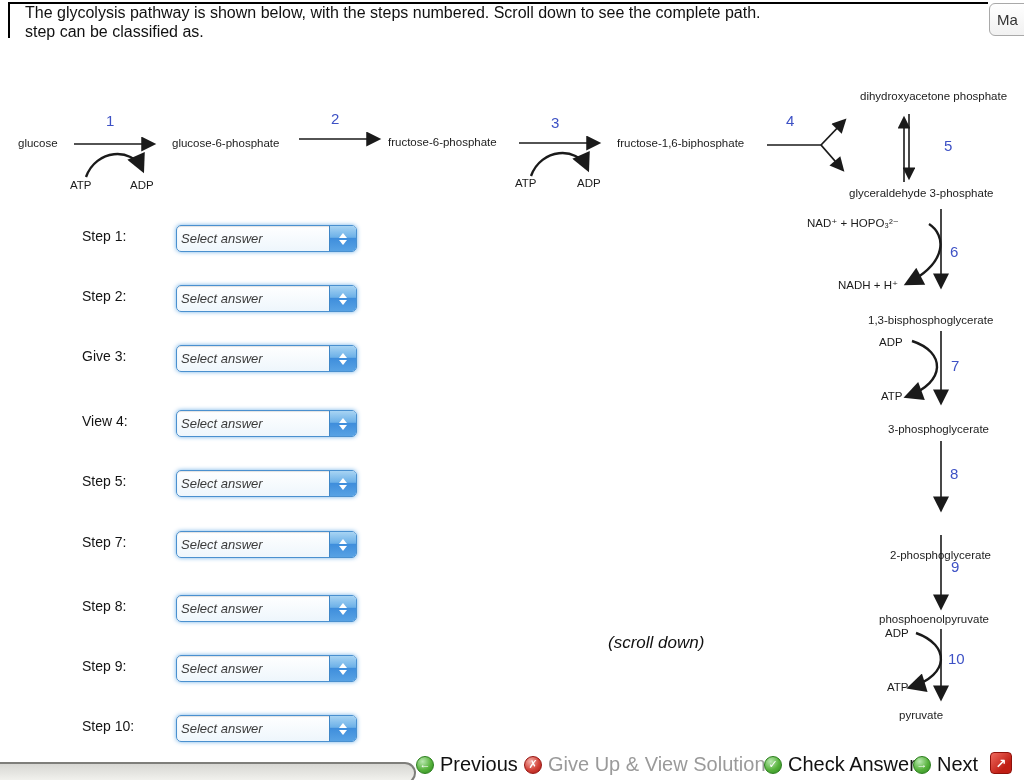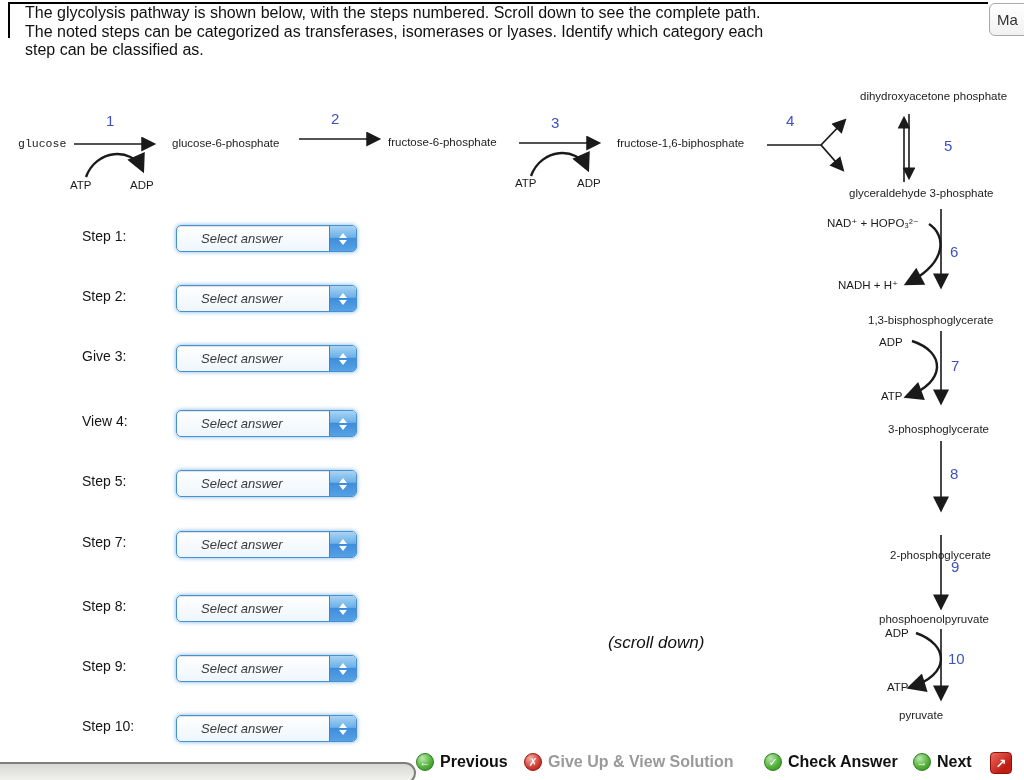--- a/index.html
+++ b/index.html
@@ -34,40 +34,40 @@
   
   .step-row{position:absolute;left:82px;height:27px;}
   .step-label{position:absolute;left:0;top:3px;font-size:14px;color:#141414;white-space:nowrap;}
   .select-box{
     position:absolute;left:94px;top:0;width:181px;height:27px;box-sizing:border-box;
     border:1px solid #4a90cf;border-radius:5px;
     background:linear-gradient(#ffffff,#eef6fc);
     box-shadow:0 0 4px rgba(100,170,230,0.9), inset 0 1px 1px rgba(0,0,0,0.12);
     display:flex;align-items:stretch;cursor:default;
   }
-  .select-value{flex:1;font-size:13px;font-style:italic;color:#3a3a3a;line-height:25px;padding-left:24px;overflow:hidden;}
+  .select-value{flex:1;font-size:13px;font-style:italic;color:#3a3a3a;line-height:25px;padding-left:4px;overflow:hidden;}
   .select-stepper{
     width:26px;border-left:1px solid #3f86c6;border-radius:0 4px 4px 0;
     background:linear-gradient(#a8d4f3 0%,#6db1e8 45%,#3f8edc 50%,#57a2e4 100%);
     display:flex;flex-direction:column;align-items:center;justify-content:center;gap:2px;
   }
   .tri{width:0;height:0;border-left:4px solid transparent;border-right:4px solid transparent;}
   .tri-up{border-bottom:5px solid #ffffff;}
   .tri-down{border-top:5px solid #ffffff;}
 
   
   .bottom-bar{
     left:0;top:762px;width:416px;height:22px;box-sizing:border-box;
     border:2px solid #7e7e7a;border-left:none;border-radius:0 11px 11px 0;
     background:linear-gradient(#d7d7d3,#f4f4f0);
   }
 
   
   .nav-item{position:absolute;top:753px;display:flex;align-items:center;gap:6px;white-space:nowrap;cursor:pointer;}
-  .nav-text{font-size:16px;font-weight:bold;color:#111;}
+  .nav-text{font-size:20px;font-weight:normal;color:#111;}
   .nav-text.disabled{color:#9a9a9a;}
   .nav-circle{
     width:18px;height:18px;border-radius:50%;flex:0 0 auto;
     display:flex;align-items:center;justify-content:center;
     color:#fff;font-size:11px;font-weight:bold;line-height:1;
   }
   .nav-circle.green{background:radial-gradient(circle at 35% 28%,#b9e8b0,#57b23c 55%,#2c8a1e);border:1px solid #2a7d1c;box-sizing:border-box;}
   .nav-circle.red{background:radial-gradient(circle at 35% 28%,#f3b0aa,#d24238 55%,#a81510);border:1px solid #961410;box-sizing:border-box;}
   .exit-square{
     position:absolute;left:990px;top:752px;width:22px;height:22px;border-radius:4px;
@@ -76,21 +76,20 @@
   }
 </style>
 </head>
 <body>
 
 <div class="abs frame-top"></div>
 <div class="abs frame-left"></div>
 
 <div class="abs question">
   <div>The glycolysis pathway is shown below, with the steps numbered. Scroll down to see the complete path.</div>
-  <div>The noted steps can be categorized as transferases, isomerases or lyases. Identify which category each</div>
   <div>step can be classified as.</div>
 </div>
 
 <div class="abs map-btn">Ma</div>
 
 <svg class="abs" style="left:0;top:0;" width="1024" height="780" viewBox="0 0 1024 780">
   <defs>
     <marker id="ah-big" viewBox="0 0 10 10" refX="8.5" refY="5" markerWidth="13" markerHeight="10" orient="auto-start-reverse">
       <path d="M0,0 L10,5 L0,10 z" fill="#1a1a1a"></path>
     </marker>
@@ -123,27 +122,27 @@
 
     <path d="M941,441 V510" stroke-width="1.6" marker-end="url(#ah-big)"></path>
 
     <path d="M941,535 V608" stroke-width="1.6" marker-end="url(#ah-big)"></path>
 
     <path d="M941,629 V699" stroke-width="1.6" marker-end="url(#ah-big)"></path>
     <path d="M916,633 C950,645 950,675 911,687" stroke-width="2.4" marker-end="url(#ah-small)"></path>
   </g>
 </svg>
 
-<span class="abs dlab" style="left:18px;top:137px;font-family:Liberation Mono, monospace;">glucose</span>
+<span class="abs dlab" style="left:18px;top:137px;">glucose</span>
 <span class="abs dlab" style="left:172px;top:137px;">glucose-6-phosphate</span>
 <span class="abs dlab" style="left:388px;top:136px;">fructose-6-phosphate</span>
 <span class="abs dlab" style="left:617px;top:137px;">fructose-1,6-biphosphate</span>
 <span class="abs dlab" style="left:860px;top:90px;">dihydroxyacetone phosphate</span>
 <span class="abs dlab" style="left:849px;top:187px;">glyceraldehyde 3-phosphate</span>
-<span class="abs dlab" style="left:807px;top:216px;margin-left:20px;">NAD⁺ + HOPO₃²⁻</span>
+<span class="abs dlab" style="left:807px;top:216px;">NAD⁺ + HOPO₃²⁻</span>
 <span class="abs dlab" style="left:838px;top:278px;">NADH + H⁺</span>
 <span class="abs dlab" style="left:868px;top:314px;">1,3-bisphosphoglycerate</span>
 <span class="abs dlab" style="left:879px;top:336px;">ADP</span>
 <span class="abs dlab" style="left:881px;top:390px;">ATP</span>
 <span class="abs dlab" style="left:888px;top:423px;">3-phosphoglycerate</span>
 <span class="abs dlab" style="left:890px;top:517px;margin-top:32px;">2-phosphoglycerate</span>
 <span class="abs dlab" style="left:879px;top:613px;">phosphoenolpyruvate</span>
 <span class="abs dlab" style="left:885px;top:627px;">ADP</span>
 <span class="abs dlab" style="left:887px;top:681px;">ATP</span>
 <span class="abs dlab" style="left:899px;top:709px;text-align:right;">pyruvate</span>

